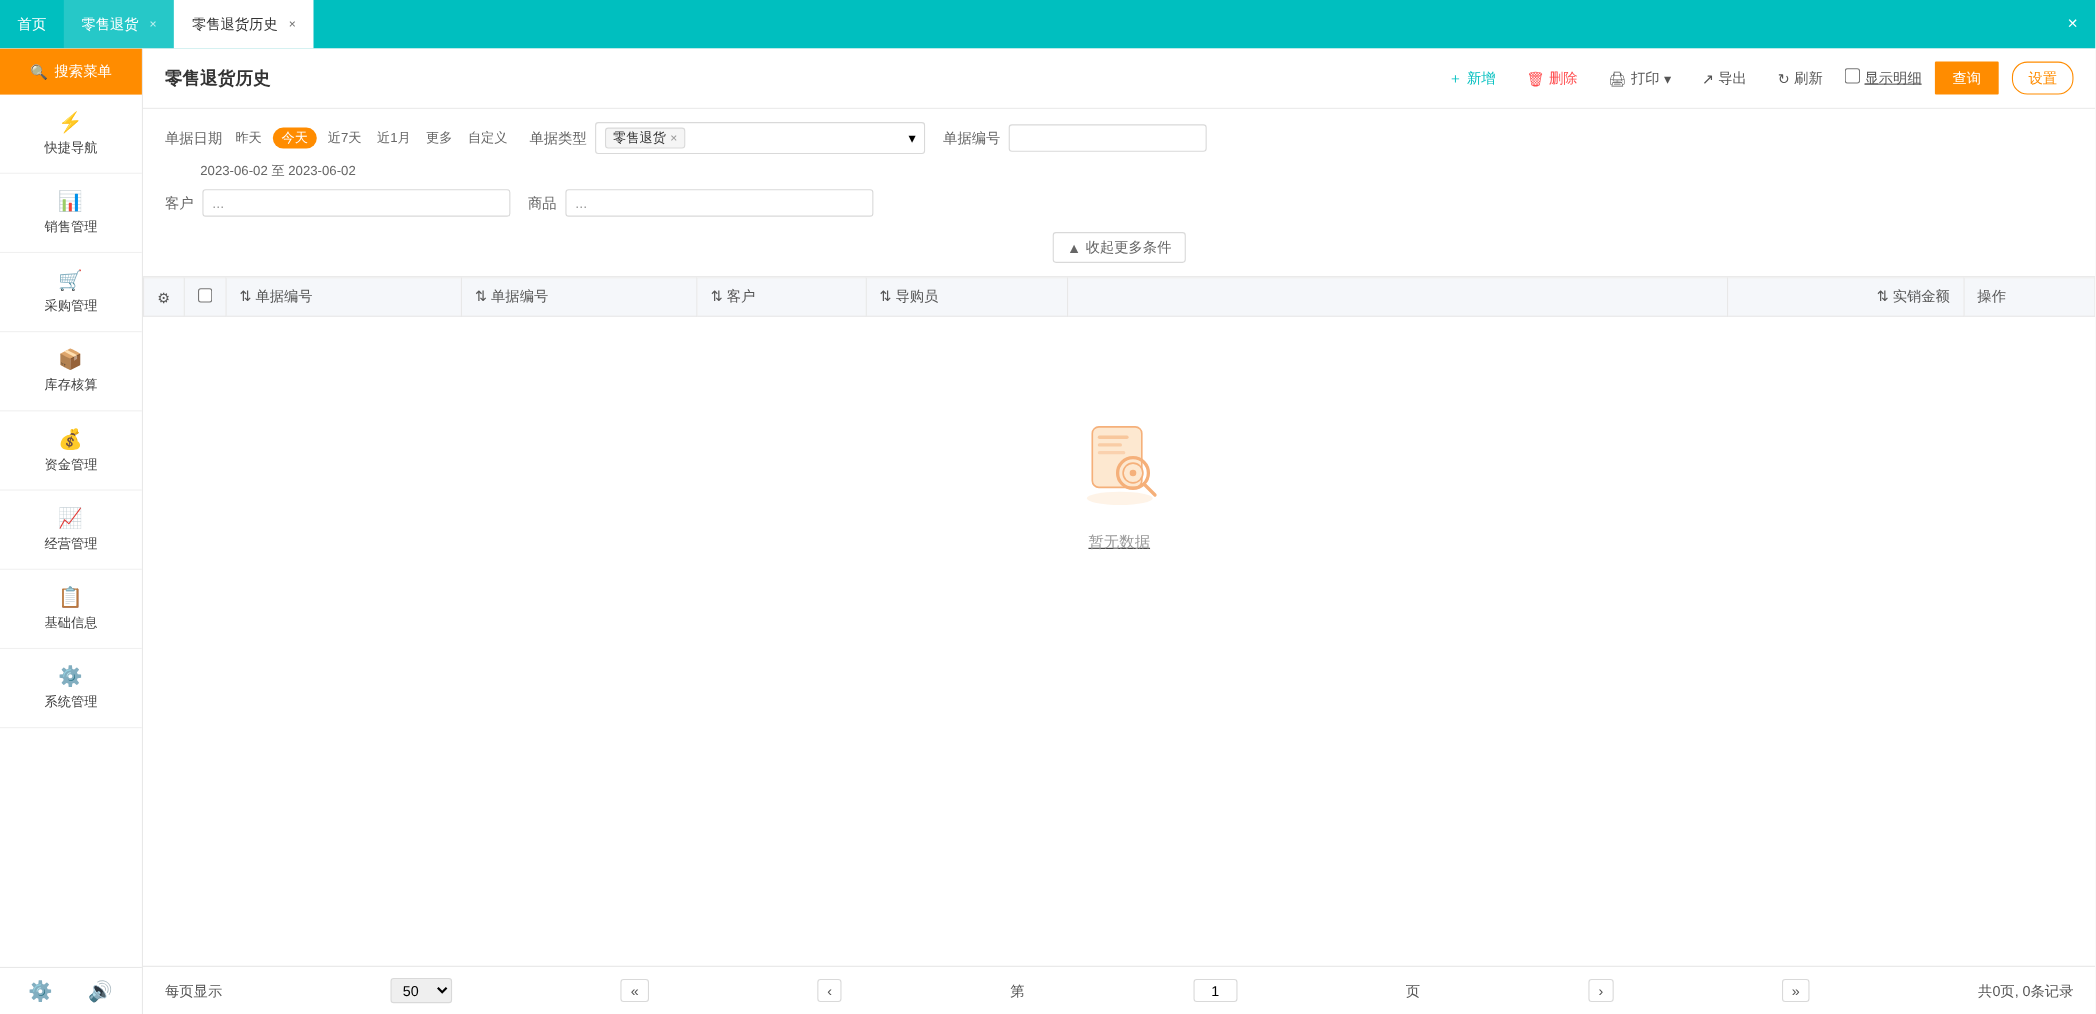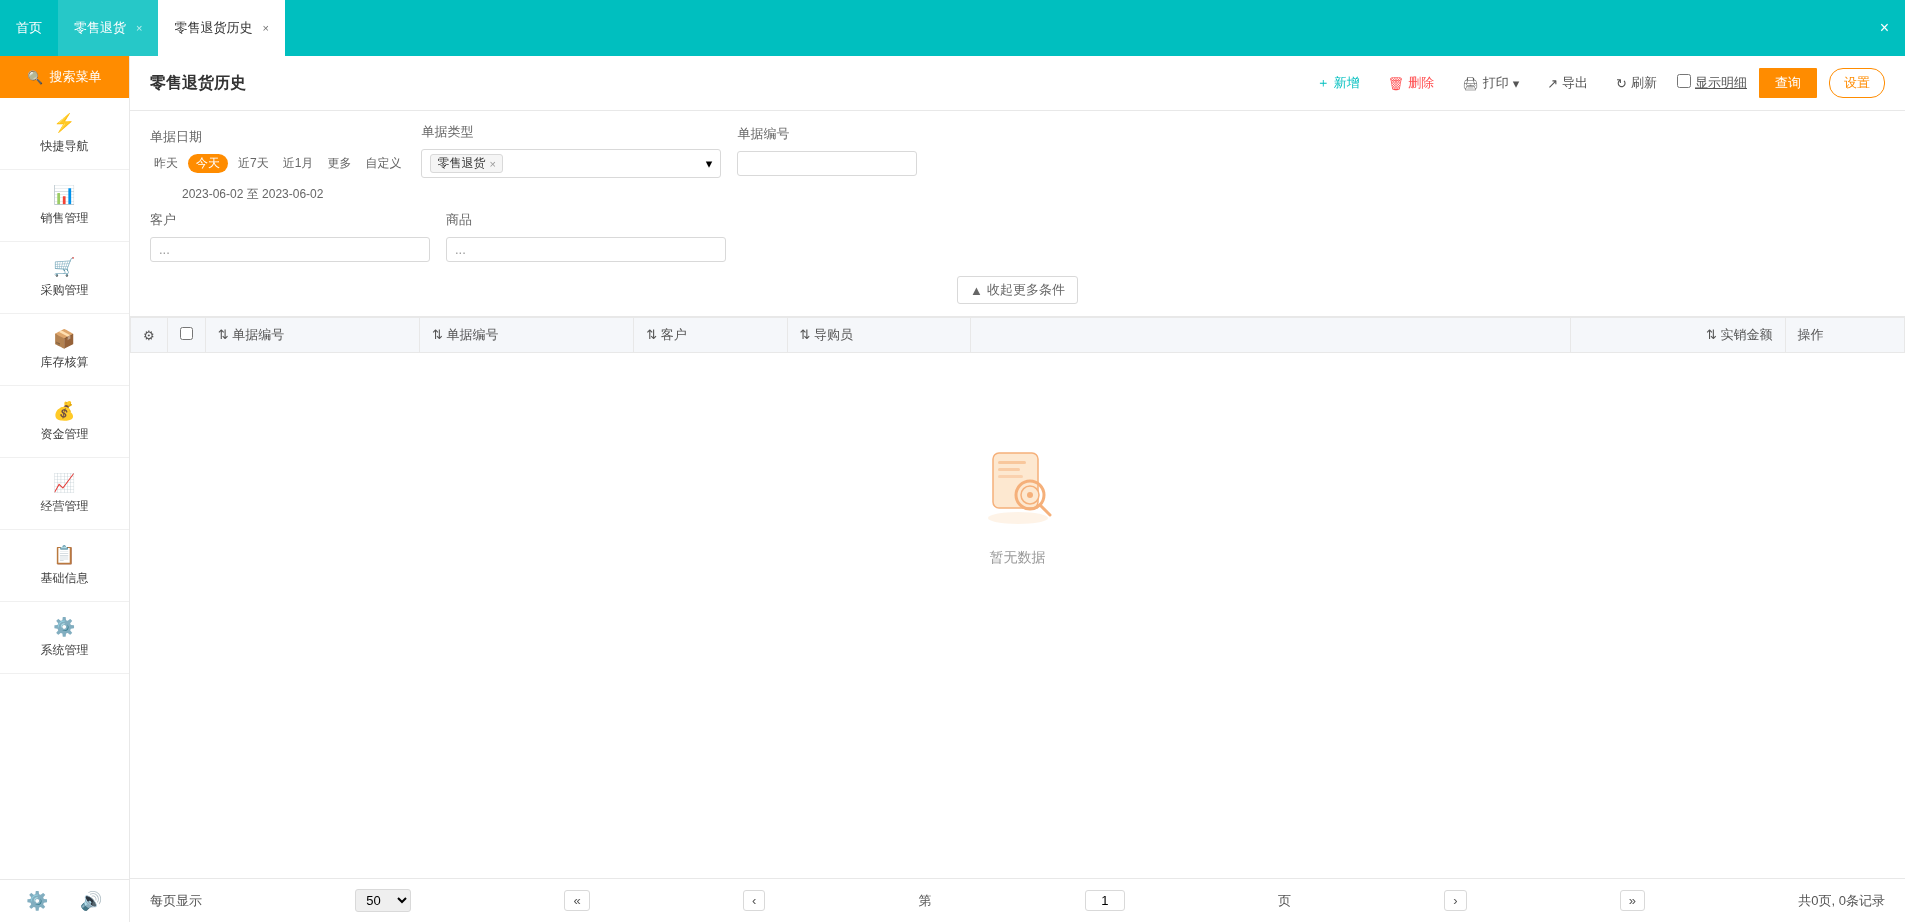--- a/index.html
+++ b/index.html
@@ -1,20 +1,20 @@
 <!DOCTYPE html>
 <html><head>
   <meta charset="utf-8">
   <style>
     * { box-sizing: border-box; margin: 0; padding: 0; font-family: 'Microsoft YaHei', Arial, sans-serif; }
     body { width: 1905px; height: 922px; overflow: hidden; display: flex; flex-direction: column; background: #f5f5f5; }
 
     
     .top-bar {
-      height: 56px;
+      height: 44px;
       background: #00bfbf;
       display: flex;
       align-items: center;
       padding: 0 0 0 0;
       flex-shrink: 0;
     }
     .top-bar-tabs {
       display: flex;
       align-items: stretch;
       height: 100%;
@@ -213,21 +213,21 @@
       font-size: 13px;
       color: #666;
       cursor: pointer;
       padding: 4px 12px;
       border: 1px solid #d9d9d9;
       border-radius: 3px;
       background: #fff;
       margin: 4px auto;
     }
     .filter-ellipsis { font-size: 13px; color: #999; }
-    .filter-col { display: flex; align-items: flex-start; gap: 8px; flex-direction: column; }
+    .filter-col { display: flex; align-items: center; gap: 8px; }
     .collapse-row {
       display: flex;
       justify-content: center;
       margin-top: 6px;
     }
 
     
     .table-area {
       flex: 1;
       background: #fff;
@@ -245,20 +245,21 @@
       padding: 8px 12px;
       color: #555;
       font-weight: normal;
       white-space: nowrap;
       text-align: left;
     }
     .data-table td {
       border: 1px solid #e8e8e8;
       padding: 8px 12px;
       color: #333;
+      text-decoration: underline;
     }
     .table-header-settings { width: 36px; text-align: center; }
     .table-checkbox-col { width: 36px; text-align: center; }
 
     
     .empty-state {
       display: flex;
       flex-direction: column;
       align-items: center;
       justify-content: center;

